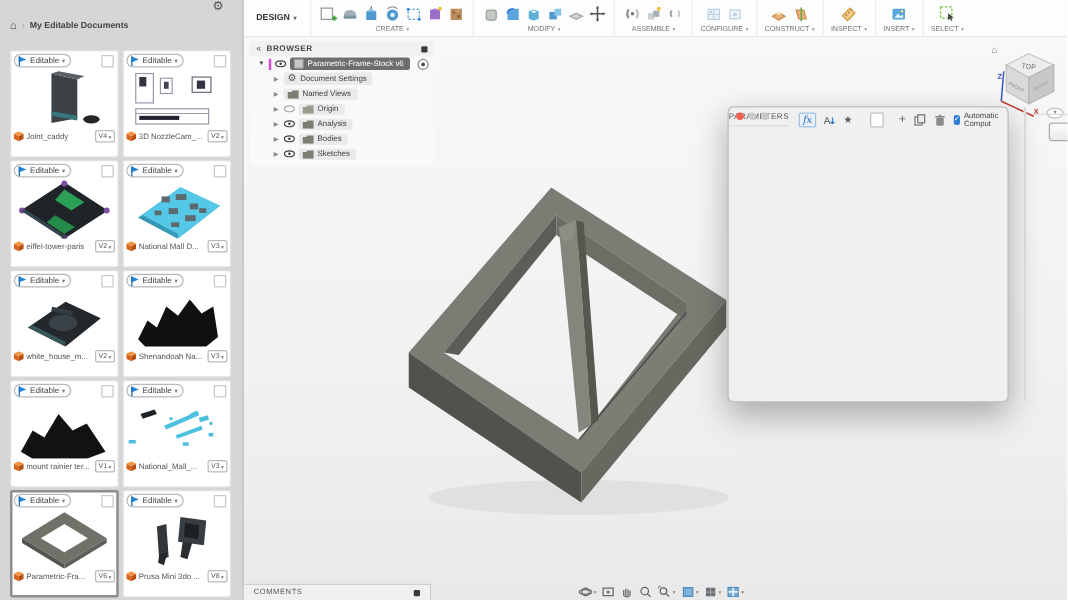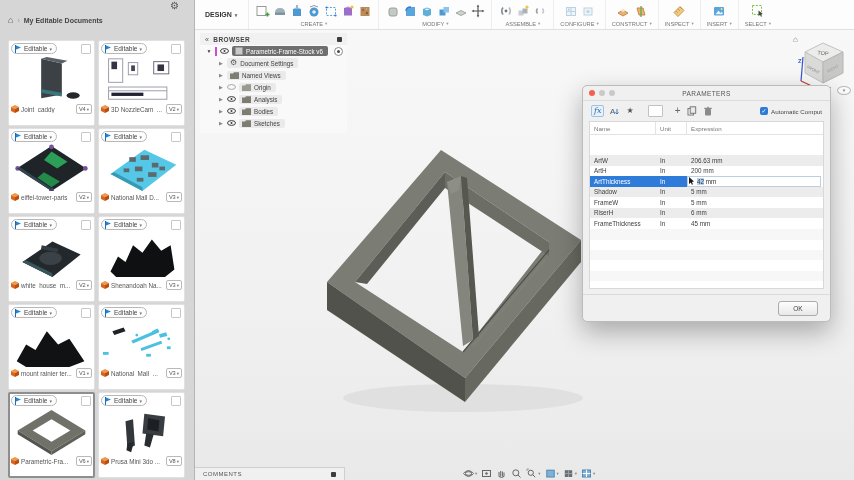--- a/index.html
+++ b/index.html
@@ -79,23 +79,23 @@
   .model{position:absolute;left:118px;top:110px}
 
   
   .vcube{position:absolute;left:598px;top:5px;width:58px;height:62px}
   .vc-home{position:absolute;left:0;top:0;font-size:8px;color:#777}
   .vc-drop{position:absolute;right:0;bottom:2px;width:12px;height:7px;border:1px solid #bbb;
            border-radius:50%;background:rgba(255,255,255,.7);color:#888;font-size:5px;
            display:flex;align-items:center;justify-content:center;line-height:5px}
 
   
-  .pdlg{position:absolute;left:387px;top:55px;width:249px;height:237px;background:#f0f0f0;
+  .pdlg{position:absolute;left:387px;top:55px;width:225px;height:237px;background:#f0f0f0;
         border:1px solid #bcbcbc;border-radius:5px;box-shadow:0 10px 26px rgba(0,0,0,.3);
-        box-sizing:border-box;display:flex;flex-direction:column}
+        box-sizing:border-box;display:flex;flex-direction:row}
   .pd-title{position:relative;height:14px;border-bottom:1px solid #dcdcdc;display:flex;
             align-items:center;justify-content:center;font-size:6.5px;color:#555;letter-spacing:.4px}
   .lights{position:absolute;left:6px;top:4px;display:flex;gap:4px}
   .lights i{width:6px;height:6px;border-radius:50%}
   .lt-r{background:#f35e53}.lt-g{background:#c9c9c9}
   .pd-tools{height:20px;display:flex;align-items:center;gap:6px;padding:0 8px}
   .pt-fx{font-family:"DejaVu Serif",serif;font-style:italic;font-size:8px;color:#2e6fb0;
          border:1px solid #9fc1e2;background:#e8f1fa;border-radius:2px;padding:0 2px;line-height:10px}
   .pt-ico{font-size:8px;color:#555;line-height:10px;display:flex;align-items:center}
   .pt-ico svg{width:10px;height:10px}

